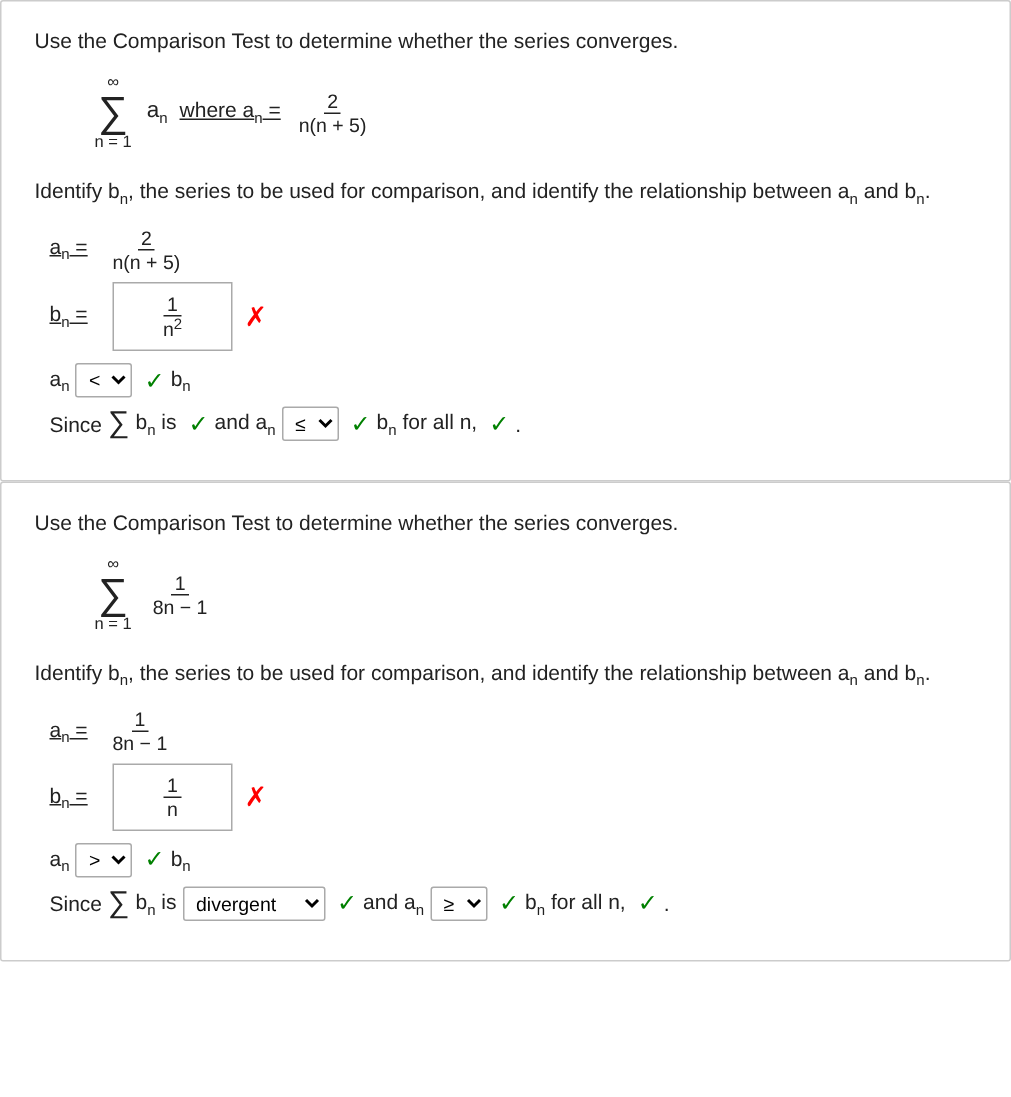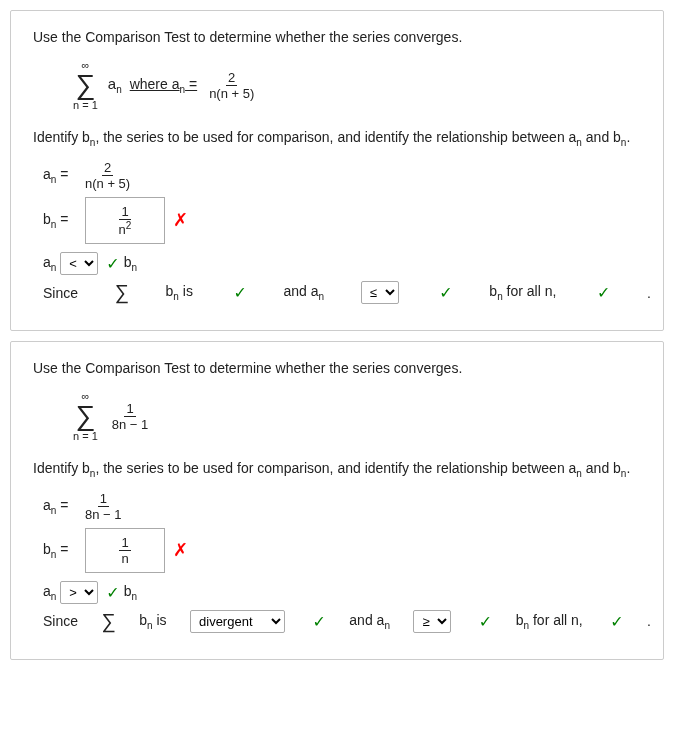--- a/index.html
+++ b/index.html
@@ -6,22 +6,21 @@
     body {
       font-family: Arial, sans-serif;
       font-size: 14px;
       background: #fff;
       color: #222;
       width: 674px;
       min-height: 731px;
     }
     .problem-block {
       border: 1px solid #ccc;
-      padding: 18px 12px 22px 22px;
-      margin: 10px;
+      padding: 18px 28px 22px 22px;
       border-radius: 2px;
     }
     .problem-title {
       font-size: 14px;
       margin-bottom: 14px;
     }
     .sum-display {
       display: flex;
       align-items: center;
       margin: 10px 0 18px 40px;
@@ -47,20 +46,21 @@
       margin-bottom: 12px;
     }
     .var-row {
       display: flex;
       align-items: center;
       margin: 6px 0 6px 10px;
       font-size: 14px;
     }
     .var-label {
       min-width: 38px;
+      text-decoration: underline;
     }
     .var-box {
       border: 1px solid #aaa;
       padding: 6px 12px;
       min-width: 80px;
       min-height: 38px;
       display: flex;
       align-items: center;
       justify-content: center;
       background: #fff;
@@ -85,21 +85,20 @@
       flex-wrap: wrap;
       gap: 4px;
     }
     .since-row {
       display: flex;
       align-items: center;
       margin: 4px 0 4px 10px;
       font-size: 14px;
       flex-wrap: wrap;
       gap: 4px;
-      justify-content: space-between;
     }
     .dropdown-select {
       border: 1px solid #aaa;
       background: #fff;
       padding: 2px 4px;
       font-size: 13px;
       border-radius: 2px;
       cursor: pointer;
       appearance: auto;
     }

